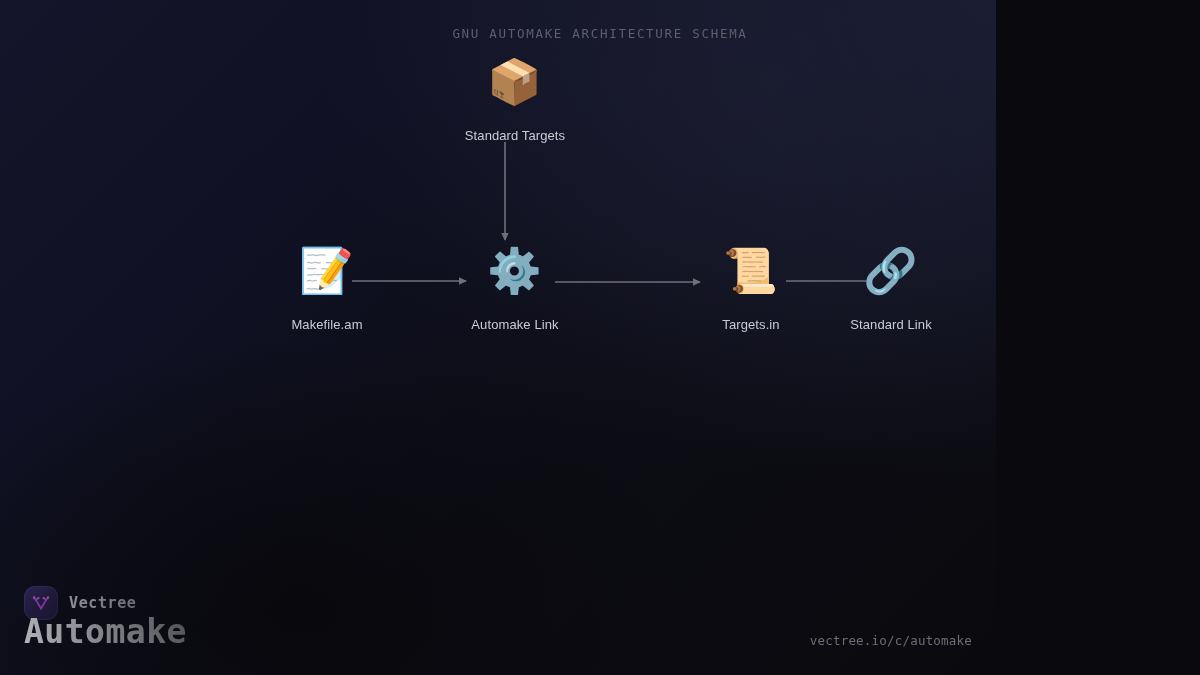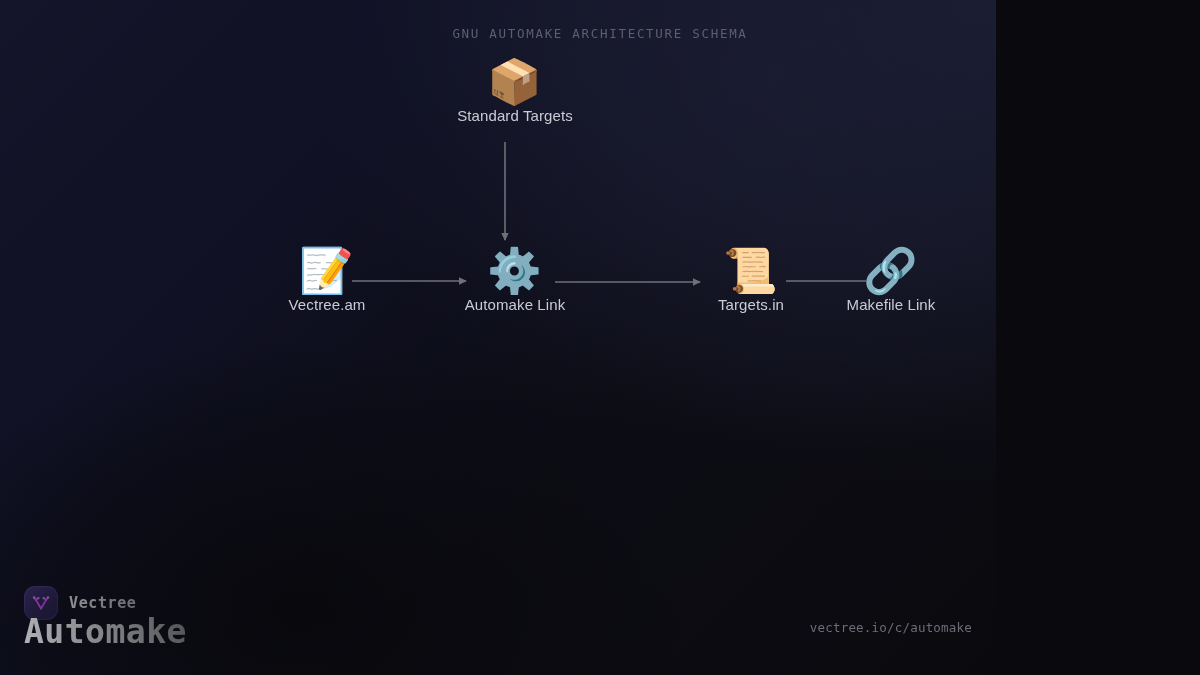--- a/index.html
+++ b/index.html
@@ -66,22 +66,22 @@
   }
   .node .glyph {
     font-family: "DejaVu Sans", "Liberation Sans", sans-serif;
     font-size: 44px;
     line-height: 52px;
     display: block;
     height: 52px;
   }
   .node .node-label {
     display: block;
-    margin-top: 0;
-    font-size: 15px;
+    margin-top: 20px;
+    font-size: 13px;
     line-height: 16px;
     color: #c9ccd4;
     letter-spacing: 0.1px;
   }
 
   
   .brand {
     position: absolute;
     left: 24px;
     bottom: 55px;
@@ -113,21 +113,21 @@
     font-family: "DejaVu Sans Mono", "Liberation Mono", monospace;
     font-size: 33px;
     font-weight: bold;
     color: #f4f5f8;
     letter-spacing: 0.5px;
     line-height: 38px;
   }
   .footer-url {
     position: absolute;
     right: 24px;
-    bottom: 40px;
+    bottom: 27px;
     font-family: "DejaVu Sans Mono", "Liberation Mono", monospace;
     font-size: 12.5px;
     color: #6b6d7a;
     letter-spacing: 0.2px;
   }
 </style>
 </head>
 <body>
 
 <div id="canvas">
@@ -150,33 +150,33 @@
         </g>
     </svg>
 
     <div id="nodes-group">
         <div class="node" style="left: 515px; top: 56px;">
           <span class="glyph">📦</span>
           <span class="node-label">Standard Targets</span>
         </div>
         <div class="node" style="left: 327px; top: 245px;">
           <span class="glyph">📝</span>
-          <span class="node-label">Vectree.am</span>
+          <span class="node-label">Makefile.am</span>
         </div>
         <div class="node" style="left: 515px; top: 245px;">
           <span class="glyph">⚙️</span>
           <span class="node-label">Automake Link</span>
         </div>
         <div class="node" style="left: 751px; top: 245px;">
           <span class="glyph">📜</span>
           <span class="node-label">Targets.in</span>
         </div>
         <div class="node" style="left: 891px; top: 245px;">
           <span class="glyph">🔗</span>
-          <span class="node-label">Makefile Link</span>
+          <span class="node-label">Standard Link</span>
         </div>
       </div>
   </div>
 
   <div class="brand">
     <span class="brand-mark">
       <svg width="22" height="22" viewBox="0 0 24 24" aria-hidden="true">
         <g stroke="#c14ce8" stroke-width="1.9" stroke-linecap="round" fill="none">
           <path d="M6.4 8.6 L12 18 L17.6 8.6"></path>
           <path d="M6.4 8.6 L4.6 6.3"></path>

